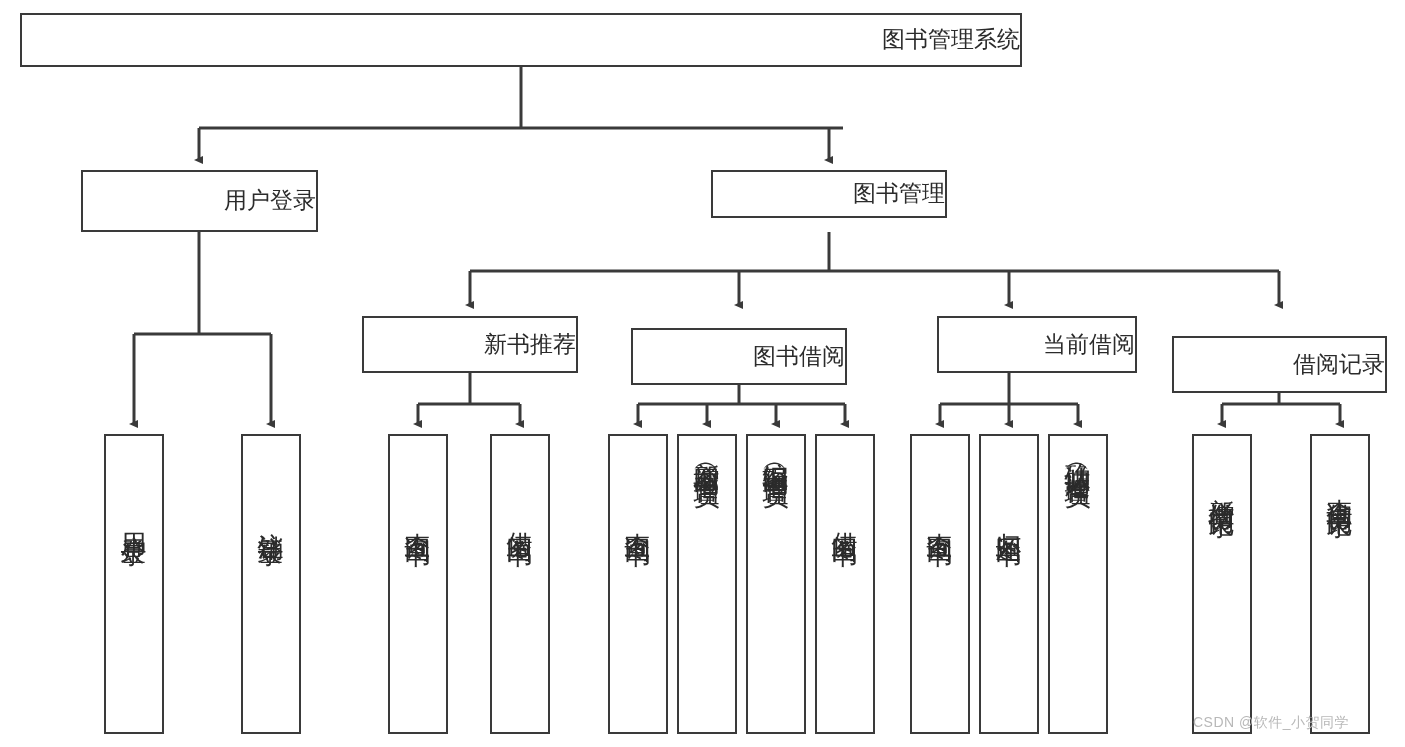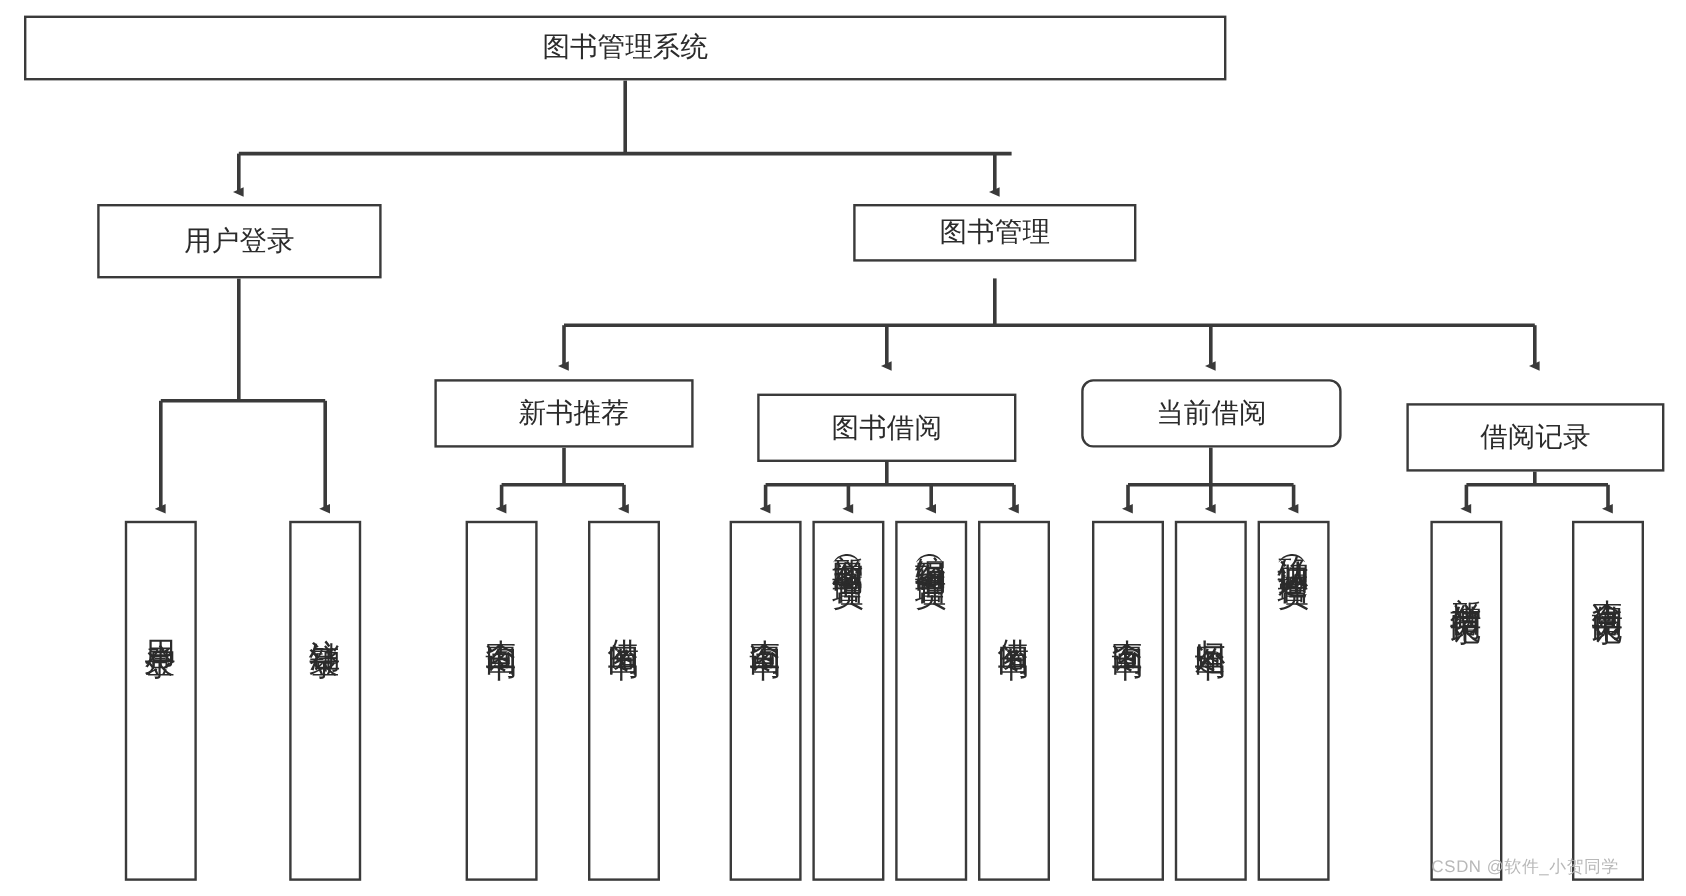--- a/index.html
+++ b/index.html
@@ -25,21 +25,21 @@
     height: 747px;
     pointer-events: none;
   }
   .node {
     position: absolute;
     box-sizing: border-box;
     border: 2px solid #3a3a3a;
     background: #ffffff;
     display: flex;
     align-items: center;
-    justify-content: center;
+    justify-content: flex-end;
     color: #2b2b2b;
   }
   .node .label {
     text-align: center;
     line-height: 1.12;
     white-space: nowrap;
   }
   .node.h .label {
     font-size: 23px;
   }
@@ -132,21 +132,21 @@
   <div class="node h" style="left:711px; top:170px; width:236px; height:48px;">
     <span class="label">图书管理</span>
   </div>
 
   <div class="node h" style="left:362px; top:316px; width:216px; height:57px;padding-left:16px;">
     <span class="label">新书推荐</span>
   </div>
   <div class="node h" style="left:631px; top:328px; width:216px; height:57px;">
     <span class="label">图书借阅</span>
   </div>
-  <div class="node h" style="left:901px; top:316px; width:217px; height:57px;border-radius:10px;">
+  <div class="node h" style="left:937px; top:316px; width:200px; height:57px;">
     <span class="label">当前借阅</span>
   </div>
   <div class="node h" style="left:1172px; top:336px; width:215px; height:57px;">
     <span class="label">借阅记录</span>
   </div>
 
   <div class="node v" style="left:104px; top:434px; width:60px; height:300px; padding-top:76px;">
     <span class="label">用户登录</span>
   </div>
   <div class="node v" style="left:241px; top:434px; width:60px; height:300px; padding-top:76px;">

